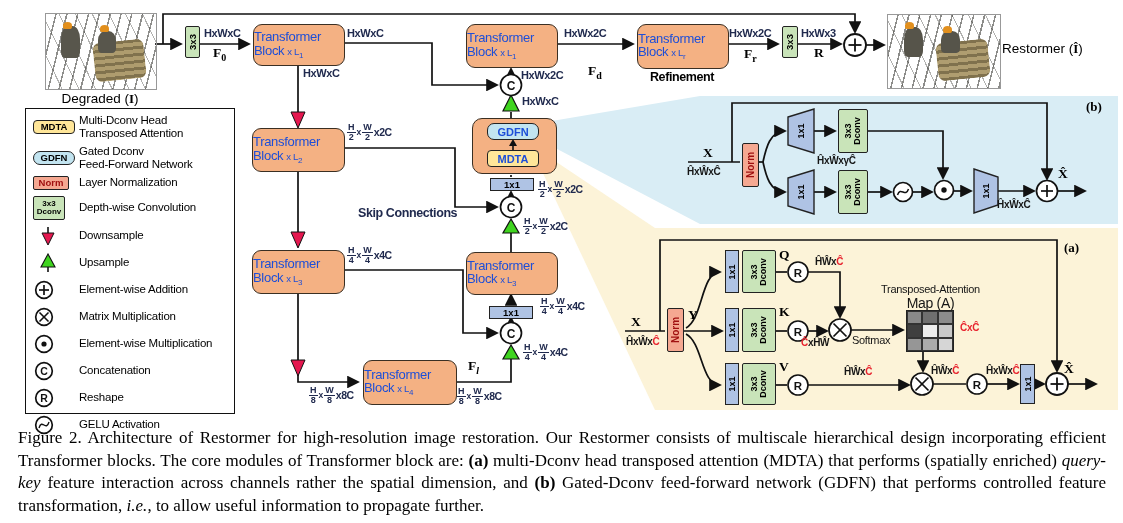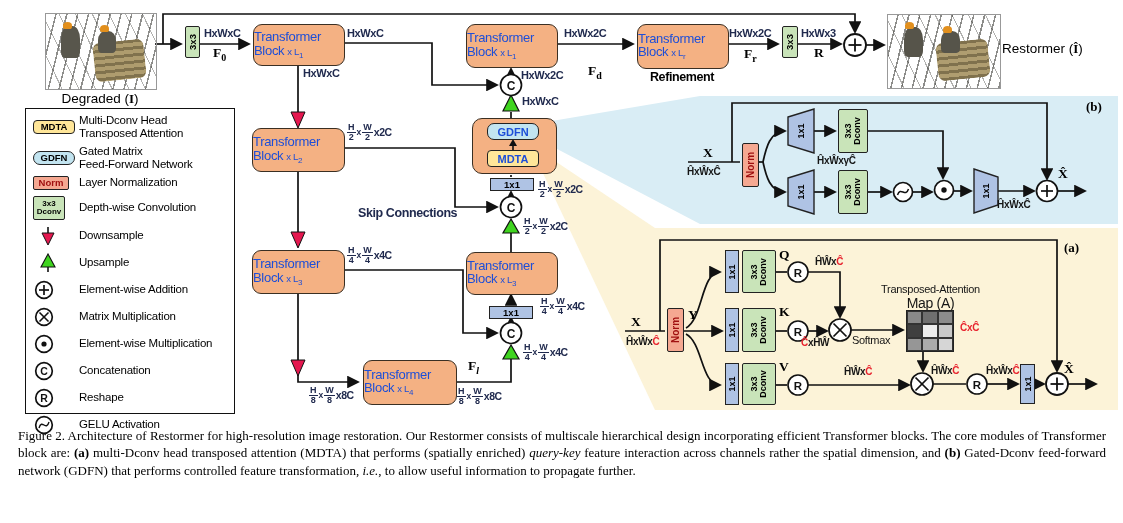--- a/index.html
+++ b/index.html
@@ -31,21 +31,21 @@
 .chipG{background:#C9E4B9;border-radius:2px}
 .vtext{position:absolute;left:50%;top:50%;transform:translate(-50%,-50%) rotate(-90deg);white-space:nowrap;text-align:center;line-height:.95}
 .onebox{background:#AFC3E4;border:1.4px solid #222;display:flex;align-items:center;justify-content:center;font-weight:bold;font-size:9.5px;z-index:2;box-sizing:border-box}
 .ltr{font-family:"Liberation Serif",serif;font-weight:bold;font-size:13.5px;color:#000;z-index:2;line-height:1;white-space:nowrap}
 .photo{z-index:2;border:1px solid #999;overflow:hidden;background:linear-gradient(180deg,#b9d3e6 0%,#c8dbe7 45%,#b3c3c8 100})}
 .photo .wire1{position:absolute;inset:0;background:repeating-linear-gradient(104deg,transparent 0 9px,rgba(45,45,40,.55) 9px 10.5px)}
 .photo .wire2{position:absolute;inset:0;background:repeating-linear-gradient(64deg,transparent 0 14px,rgba(60,60,55,.4) 14px 15px)}
 .photo .machine{position:absolute;left:44%;top:36%;width:46%;height:52%;background:#af9d70;border-radius:7px;transform:rotate(-6deg);background-image:repeating-linear-gradient(180deg,rgba(70,60,35,.45) 0 3px,transparent 3px 7px)}
 .photo .man{position:absolute;width:17%;height:42%;background:#56544a;border-radius:40% 40% 20% 20%}
 .photo .hat{position:absolute;width:9px;height:7px;background:#e2901e;border-radius:50% 50% 30% 30%}
-.cap{font-family:"Liberation Serif",serif;font-size:13px;line-height:1.335;color:#000;text-align:justify;z-index:2}
+.cap{font-family:"Liberation Serif",serif;font-size:17px;line-height:1.335;color:#000;text-align:justify;z-index:2}
 .lgbox{border:1.9px solid #111;background:#fff;z-index:2;box-sizing:border-box;padding:5px 0 0 7px}
 .lgr{display:flex;align-items:center}
 .lgi{width:46px;display:flex;justify-content:flex-start;align-items:center;flex-shrink:0}
 .lgt{font-size:11.5px;line-height:1.12;color:#000;letter-spacing:-.2px}
 .grid{display:grid;grid-template-columns:repeat(3,1fr);border:1.2px solid #222;z-index:2;box-sizing:border-box}
 .grid div{border:.6px solid #333}
 .ptag{font-weight:bold;font-size:13px;font-family:"Liberation Serif",serif;z-index:2}
 </style>
 </head>
 <body>
@@ -408,21 +408,21 @@
   <div class="lgr" style="margin-bottom:5px">
     <span class="lgi">
           <span class="chipY" style="width:42px;height:14px;font-size:9.5px">MDTA</span>
         </span>
     <span class="lgt"><span>Multi-Dconv Head</span><br><span>Transposed Attention</span></span>
   </div>
   <div class="lgr" style="margin-bottom:5px">
     <span class="lgi">
           <span class="chipB" style="width:42px;height:14px;font-size:9.5px">GDFN</span>
         </span>
-    <span class="lgt"><span>Gated Matrix</span><br><span>Feed-Forward Network</span></span>
+    <span class="lgt"><span>Gated Dconv</span><br><span>Feed-Forward Network</span></span>
   </div>
   <div class="lgr" style="margin-bottom:6px">
     <span class="lgi">
           <span class="chipN" style="width:36px;height:14px;font-size:9.5px;font-weight:bold;color:#a01010">Norm</span>
         </span>
     <span class="lgt">Layer Normalization</span>
   </div>
   <div class="lgr" style="margin-bottom:6px">
     <span class="lgi">
           <span class="chipG" style="width:32px;height:24px;font-size:8px;font-weight:bold;flex-direction:column;line-height:1">

